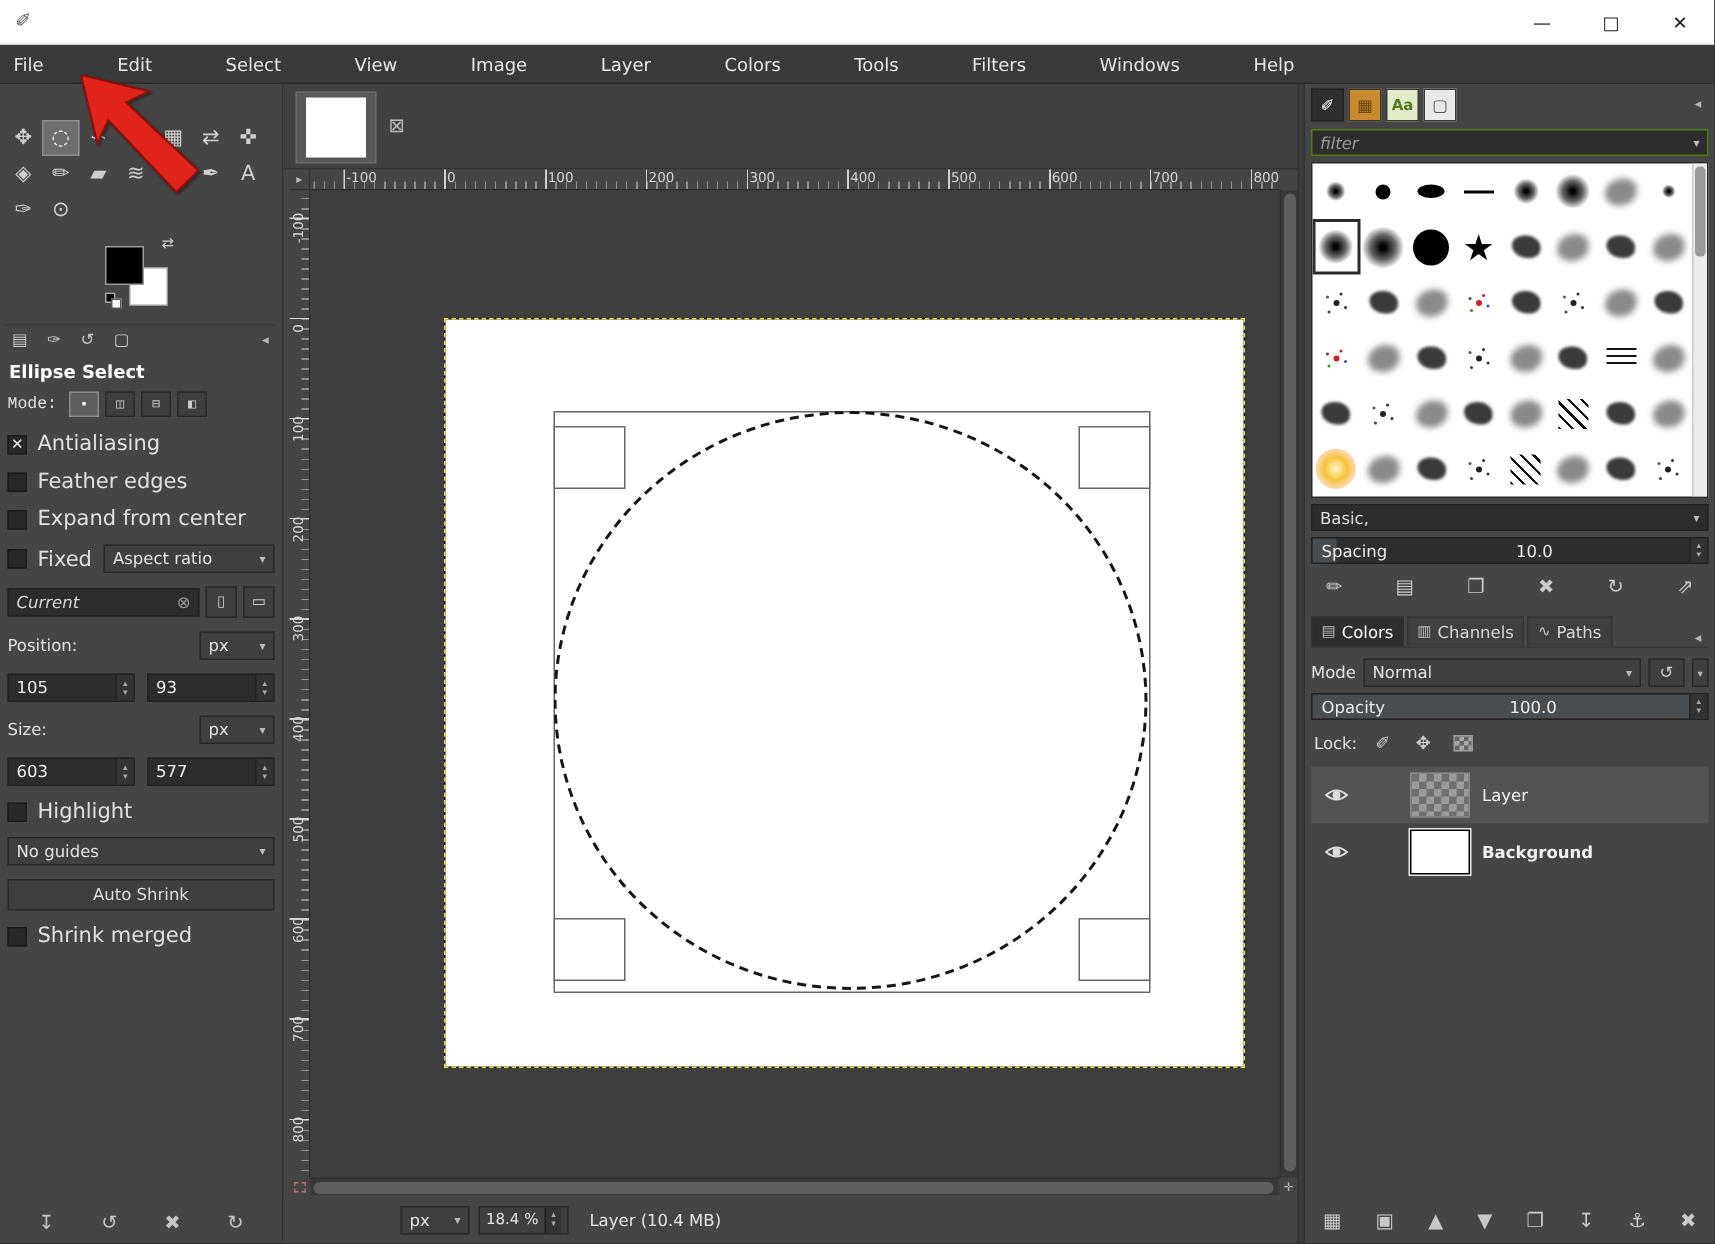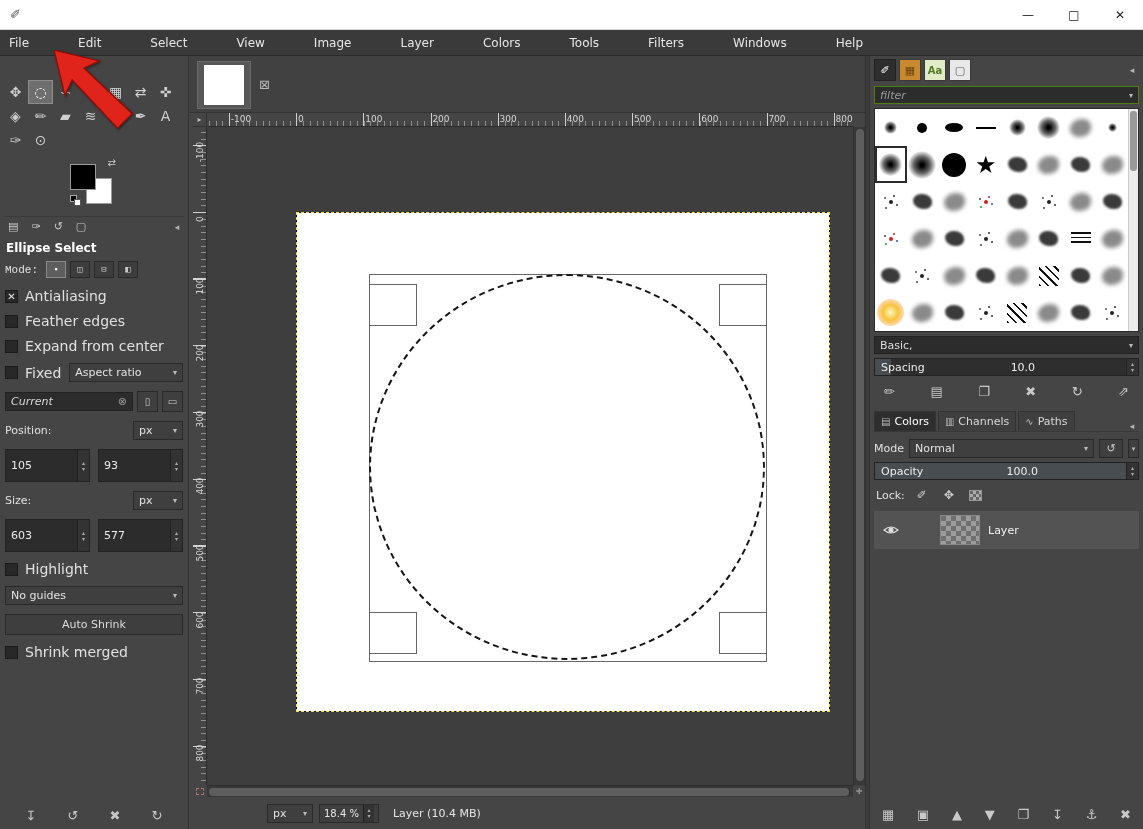--- a/index.html
+++ b/index.html
@@ -49,21 +49,21 @@
   .mode-btn { width:20px; height:17px; background:#3d3d3d; border:1px solid #2a2a2a; display:flex; align-items:center; justify-content:center; font-size:9px; color:#ccc; }
   .mode-btn.active { background:#5e5e5e; border-color:#8a8a8a; color:#fff; }
   .combo { height:19px; background:#3f3f3f; border:1px solid #292929; display:flex; align-items:center; padding:0 5px; font-size:11px; color:#e2e2e2; }
   .combo .caret, .caret { margin-left:auto; font-size:8px; color:#bbb; padding-left:6px; }
   .grow { flex:1; }
   .entry { flex:1; height:19px; background:#2c2c2c; border:1px solid #222; display:flex; align-items:center; padding:0 5px; }
   .entry .val { font-style:italic; color:#d8d8d8; }
   .entry .clear { margin-left:auto; color:#9a9a9a; font-size:11px; }
   .mini-sq-btn { width:21px; height:21px; margin-left:4px; background:#3f3f3f; border:1px solid #292929; display:flex; align-items:center; justify-content:center; color:#ccc; font-size:10px; flex:none; }
   .unit-combo { width:50px; margin-left:auto; }
-  .spin { flex:1; height:33px; background:#2c2c2c; border:1px solid #222; display:flex; align-items:center; padding-left:5px; color:#ececec; }
+  .spin { flex:1; height:19px; background:#2c2c2c; border:1px solid #222; display:flex; align-items:center; padding-left:5px; color:#ececec; }
   .spin + .spin { margin-left:8px; }
   .stepper { margin-left:auto; width:12px; height:100%; border-left:1px solid #222; display:flex; flex-direction:column; align-items:center; justify-content:center; color:#aaa; background:#333; flex:none; }
   .stepper span { font-size:6px; line-height:6px; }
   .wide-btn { margin:0 5px 9px 5px; height:21px; background:#3e3e3e; border:1px solid #2a2a2a; display:flex; align-items:center; justify-content:center; color:#dcdcdc; font-size:11px; }
   .toolbox-bottom { position:absolute; bottom:4px; left:0; width:100%; display:flex; justify-content:space-around; padding:0 10px; }
   .tb-action { font-size:13px; color:#c6c6c6; width:22px; height:20px; display:flex; align-items:center; justify-content:center; }
   
   .canvas-area { position:absolute; left:189px; top:56px; width:676px; bottom:0; background:#454545; }
   .tabstrip { position:absolute; left:0; top:0; right:0; height:57px; background:#414141; border-bottom:1px solid #333; }
   .image-tab { position:absolute; left:8px; top:5px; width:54px; height:48px; background:#585858; border:1px solid #6a6a6a; display:flex; align-items:center; justify-content:center; }
@@ -692,20 +692,30 @@
       <div class="layer-row selected">
         <span class="eye">
           <svg width="16" height="12" viewBox="0 0 16 12">
               <path d="M1 6 Q8 0 15 6 Q8 12 1 6 Z" fill="none" stroke="#ddd" stroke-width="1.2"></path>
               <circle cx="8" cy="6" r="2.6" fill="#ddd"></circle>
             </svg>
         </span>
         <div class="layer-thumb checker"></div>
         <span class="layer-name">Layer</span>
       </div>
+      <div class="layer-row">
+        <span class="eye">
+          <svg width="16" height="12" viewBox="0 0 16 12">
+              <path d="M1 6 Q8 0 15 6 Q8 12 1 6 Z" fill="none" stroke="#ddd" stroke-width="1.2"></path>
+              <circle cx="8" cy="6" r="2.6" fill="#ddd"></circle>
+            </svg>
+        </span>
+        <div class="layer-thumb white"></div>
+        <span class="layer-name bold">Background</span>
+      </div>
     </div>
 
     <div class="layers-actions" id="layers-actions">
         <span class="action-icon">▦</span>
         <span class="action-icon">▣</span>
         <span class="action-icon">▲</span>
         <span class="action-icon">▼</span>
         <span class="action-icon">❐</span>
         <span class="action-icon">↧</span>
         <span class="action-icon">⚓</span>

